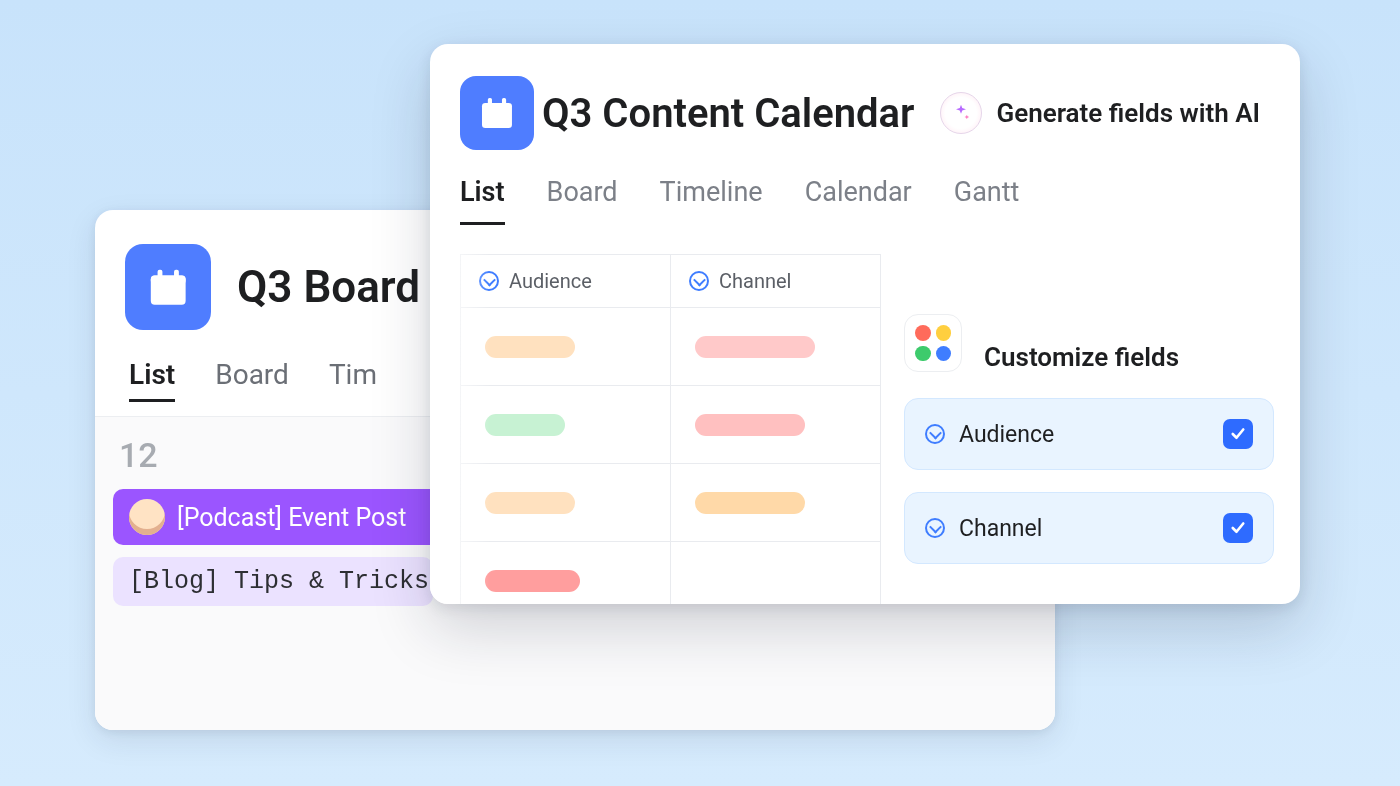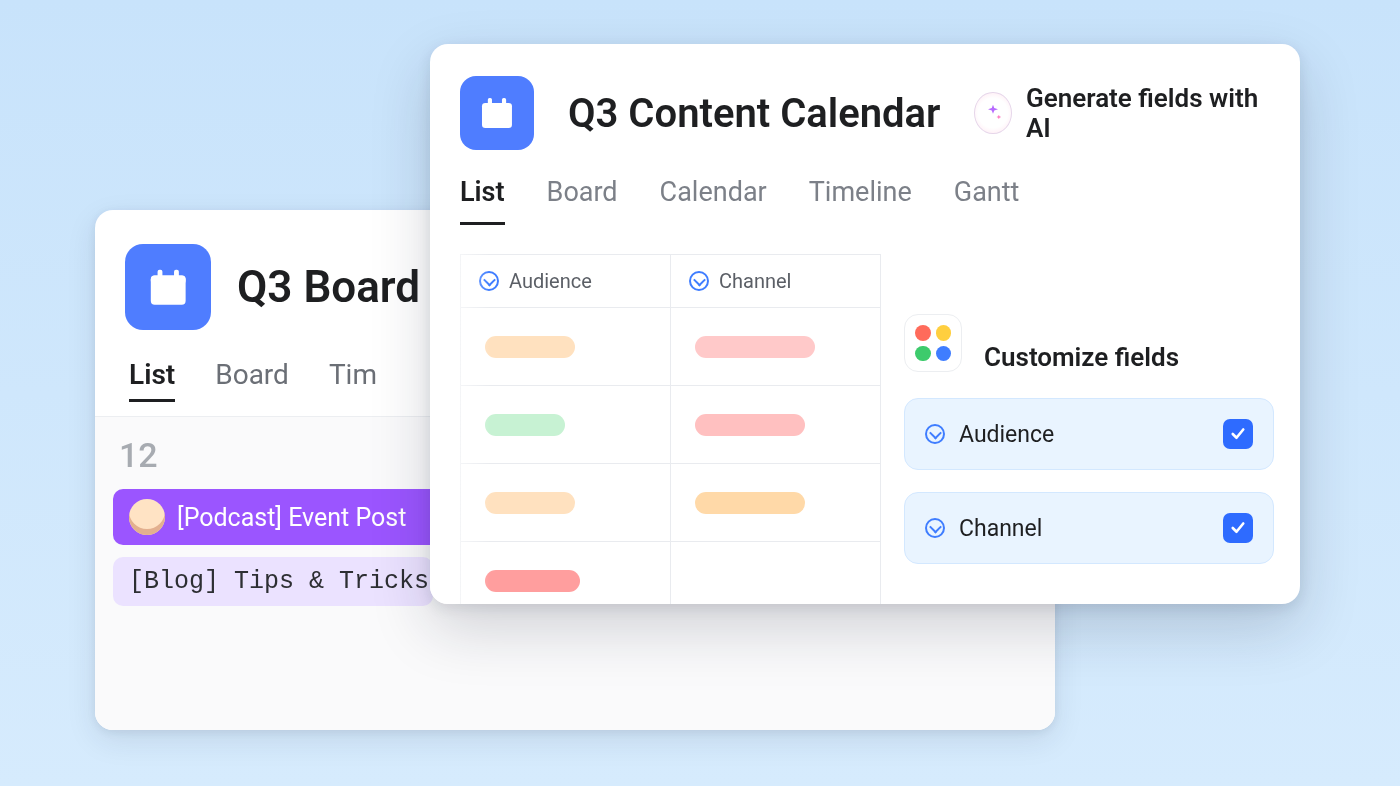--- a/index.html
+++ b/index.html
@@ -86,21 +86,21 @@
   .front-card {
     position:absolute;
     left: 430px; top: 44px;
     width: 870px; height: 560px;
     background:#fff;
     border-radius:18px;
     box-shadow: 0 24px 60px rgba(20,30,50,.18), 0 4px 14px rgba(20,30,50,.10);
     overflow:hidden;
   }
   .front-header {
-    display:flex; align-items:center; gap:34px;
+    display:flex; align-items:center; gap:8px;
     padding: 32px 40px 4px 30px;
   }
   .front-title { font-size:40px; font-weight:600; color:#1e1f21; white-space:nowrap; flex:1; }
 
   .ai-button {
     display:flex; align-items:center; gap:14px;
     font-size:26px; font-weight:600; color:#1e1f21;
     cursor:pointer;
   }
   .ai-icon {
@@ -265,22 +265,22 @@
           <path d="M19 14l.8 2 2 .8-2 .8-.8 2-.8-2-2-.8 2-.8z" fill="#ff7bbf"></path>
         </svg>
       </span>
       <span>Generate fields with AI</span>
     </div>
   </div>
 
   <div class="front-tabs">
     <div class="tab active">List</div>
     <div class="tab">Board</div>
+    <div class="tab">Timeline</div>
     <div class="tab">Calendar</div>
-    <div class="tab">Timeline</div>
     <div class="tab">Gantt</div>
   </div>
 
   <div class="grid-area">
     <div class="gcol">
       <div class="ghead">
         <span class="caret-icon"></span>
         <span>Audience</span>
       </div>
       <div class="gcell">

